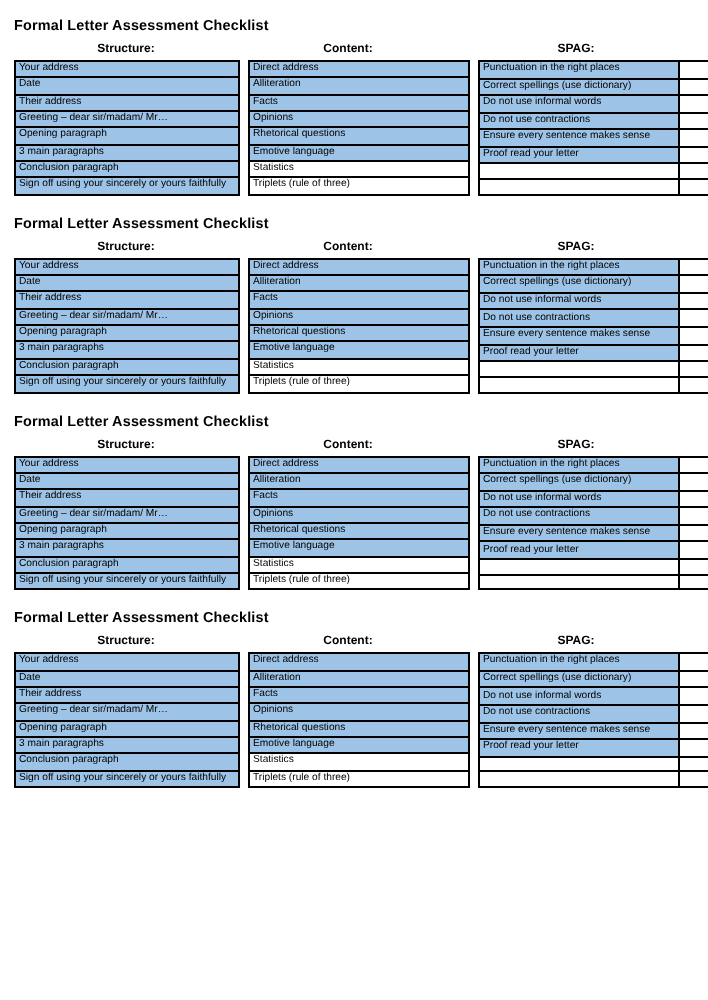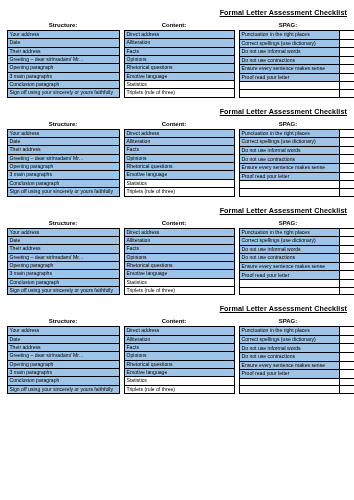--- a/index.html
+++ b/index.html
@@ -12,24 +12,23 @@
   }
   .page{
     width:354px;height:500px;
     box-sizing:border-box;
     padding:8px 7px 0 7px;
   }
   .block{
     margin-bottom:9px;
   }
   .title{
-    text-align:right;
+    text-align:left;
     font-size:7.2px;
     font-weight:bold;
-    text-decoration:underline;
     letter-spacing:0.1px;
     margin:0 0 5px 0;
   }
   .headings{
     display:flex;
     margin:0 0 2px 0;
   }
   .headings .h{
     font-size:6px;
     font-weight:bold;

